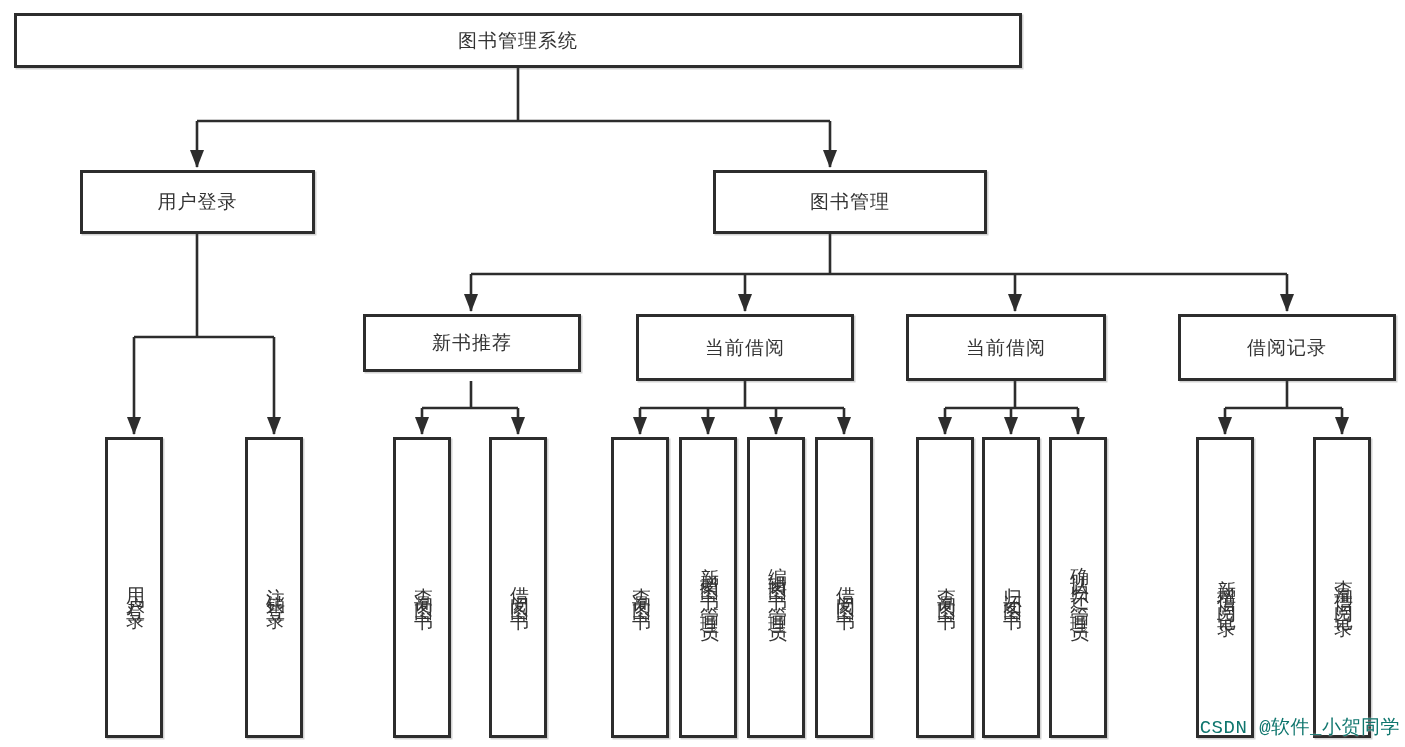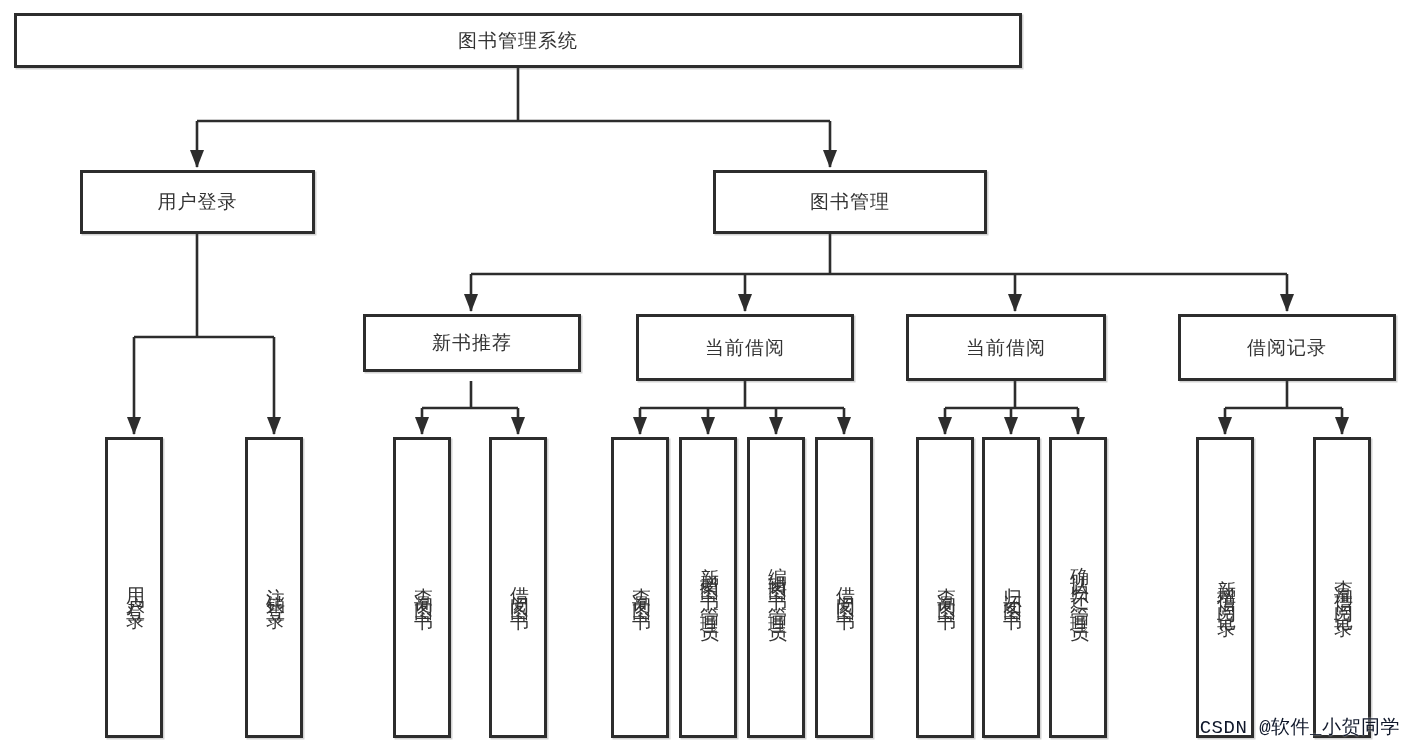--- a/index.html
+++ b/index.html
@@ -47,21 +47,21 @@
     font-size: 19px;
     line-height: 1;
     letter-spacing: 8px;
     white-space: nowrap;
   }
   .watermark {
     position: absolute;
     right: 5px;
     top: 714px;
     font-size: 19px;
-    color: #0f172a;
+    color: #0f766e;
     letter-spacing: 0.5px;
     z-index: 5;
     text-shadow: 0 0 2px #ffffff;
   }
 </style>
 </head>
 <body>
 
 <div class="canvas">
 

